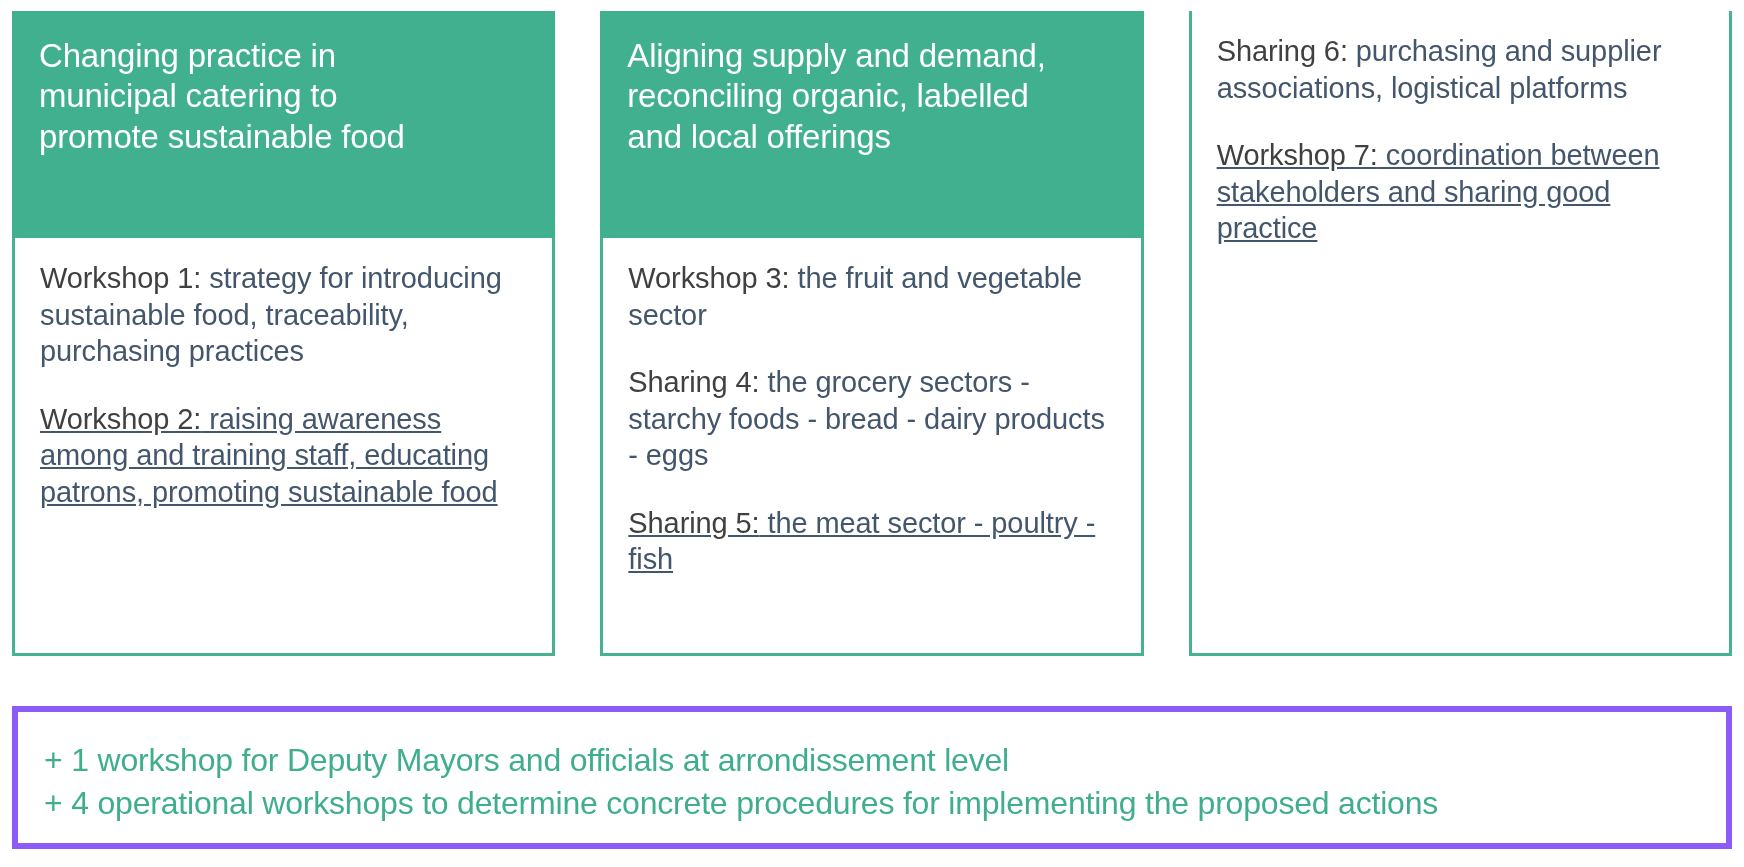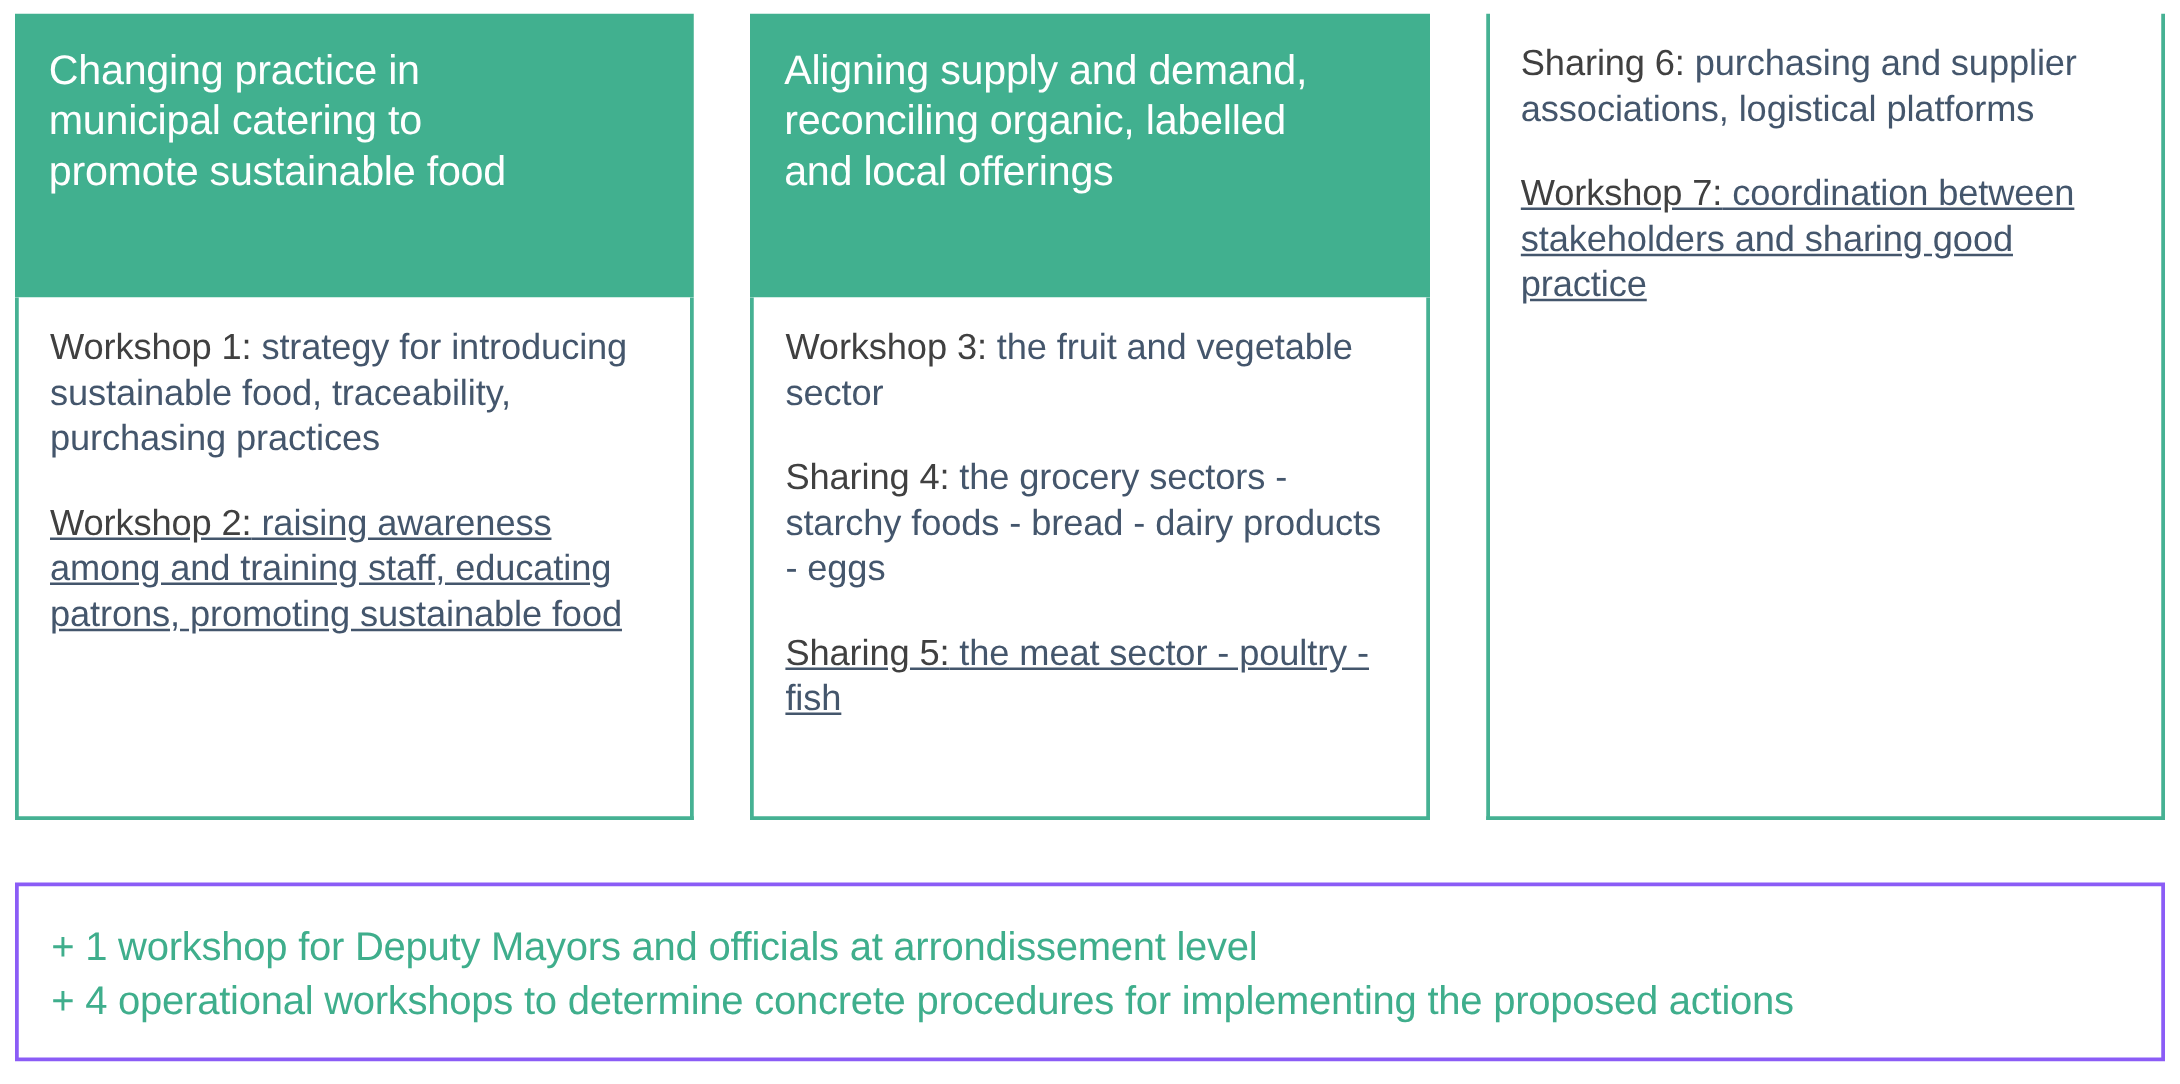--- a/index.html
+++ b/index.html
@@ -73,21 +73,21 @@
 
   .wk-label {
     color: #404040;
   }
 
   .footer-box {
     margin-top: 50px;
     height: 143px;
     box-sizing: border-box;
     background: #ffffff;
-    border: 3px solid #8b5cf6;
+    border: 6px solid #8b5cf6;
     padding: 27px 24px 0 26px;
   }
 
   .footer-line {
     color: #3fae8c;
     font-size: 32px;
     line-height: 1.33;
     letter-spacing: -0.2px;
     white-space: nowrap;
   }

